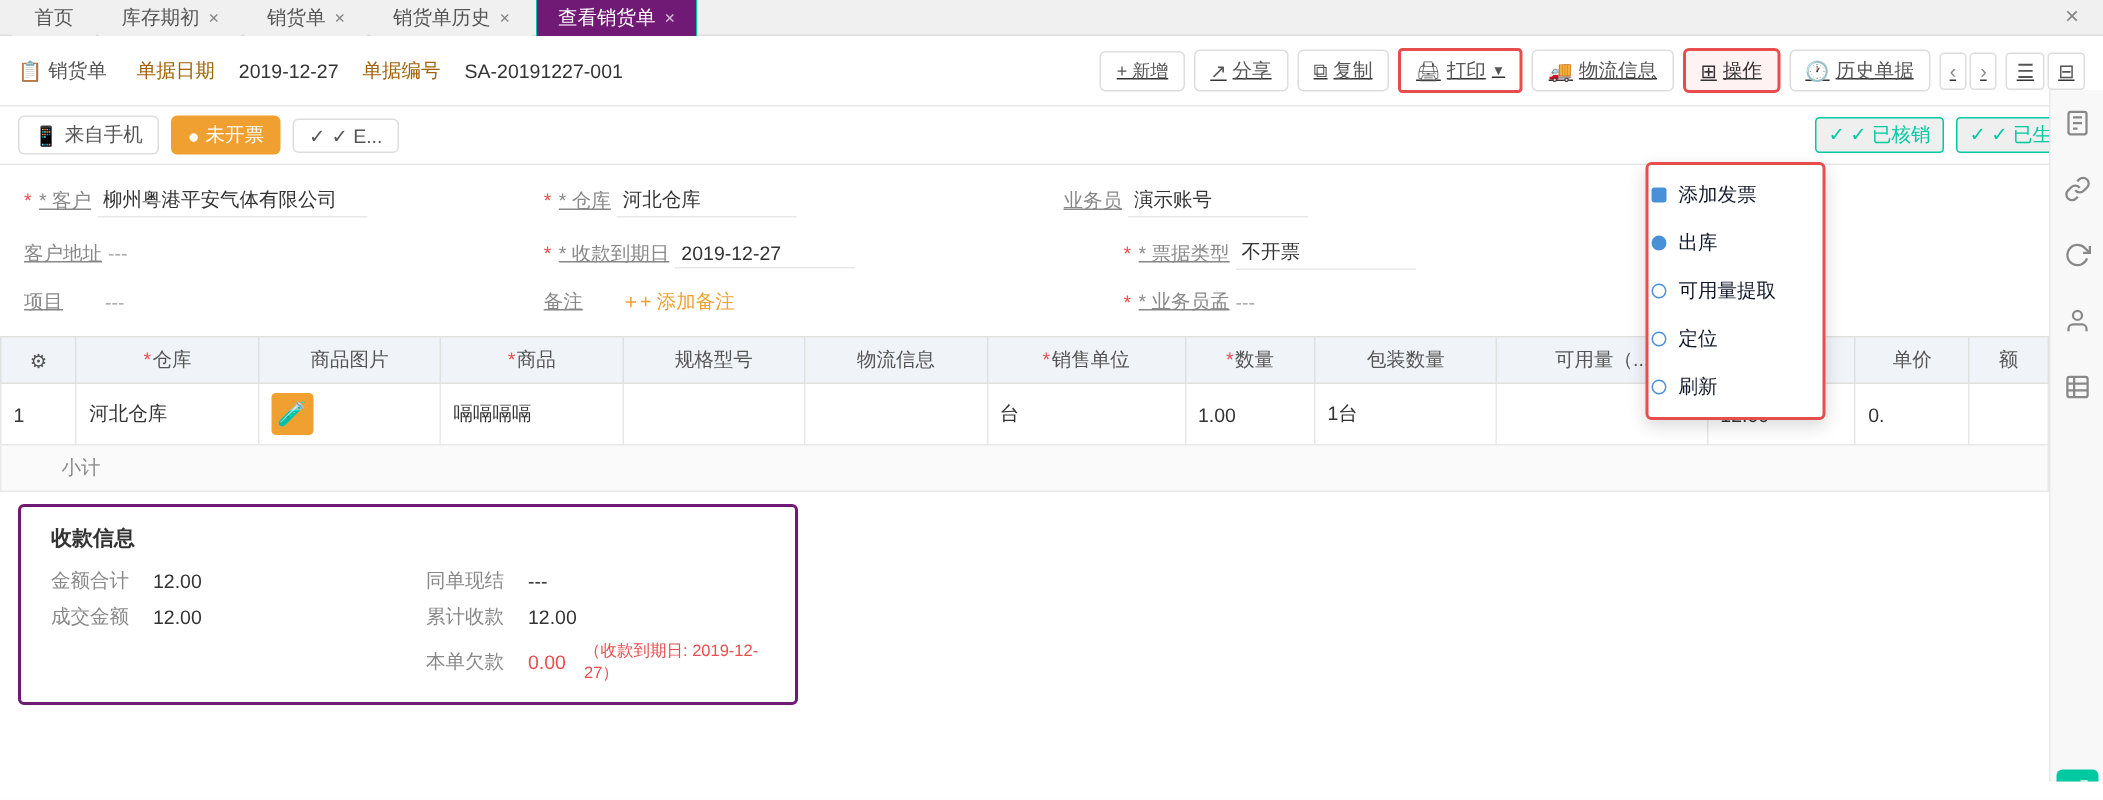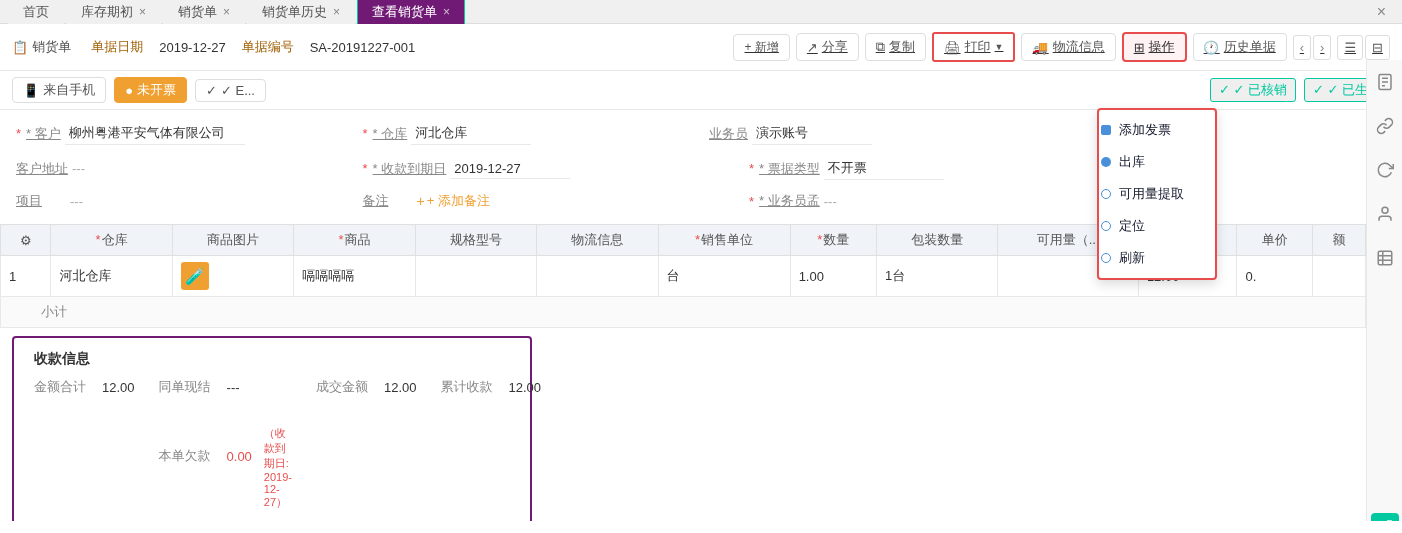--- a/index.html
+++ b/index.html
@@ -197,28 +197,28 @@
       padding: 12px 20px;
       margin: 8px 12px;
       background: #fff;
       max-width: 520px;
     }
     .collection-title {
       font-weight: bold; font-size: 14px; margin-bottom: 10px; color: #333;
     }
     .collection-grid {
       display: grid;
-      grid-template-columns: 1fr 1fr 1fr 1fr;
+      grid-template-columns: 1fr 1fr;
       gap: 6px 24px;
     }
     .collection-row { display: flex; align-items: center; gap: 8px; }
     .collection-label { color: #888; min-width: 60px; }
     .collection-value { color: #333; }
     .collection-value.red { color: #e84d4d; }
-    .collection-value.orange { color: #e84d4d; margin-top: 24px; }
+    .collection-value.orange { color: #e84d4d; }
 
     
     .right-sidebar {
       position: absolute;
       right: 0; top: 36px;
       width: 36px;
       background: #f8f8f8;
       border-left: 1px solid #e8e8e8;
       display: flex; flex-direction: column;
       align-items: center;

